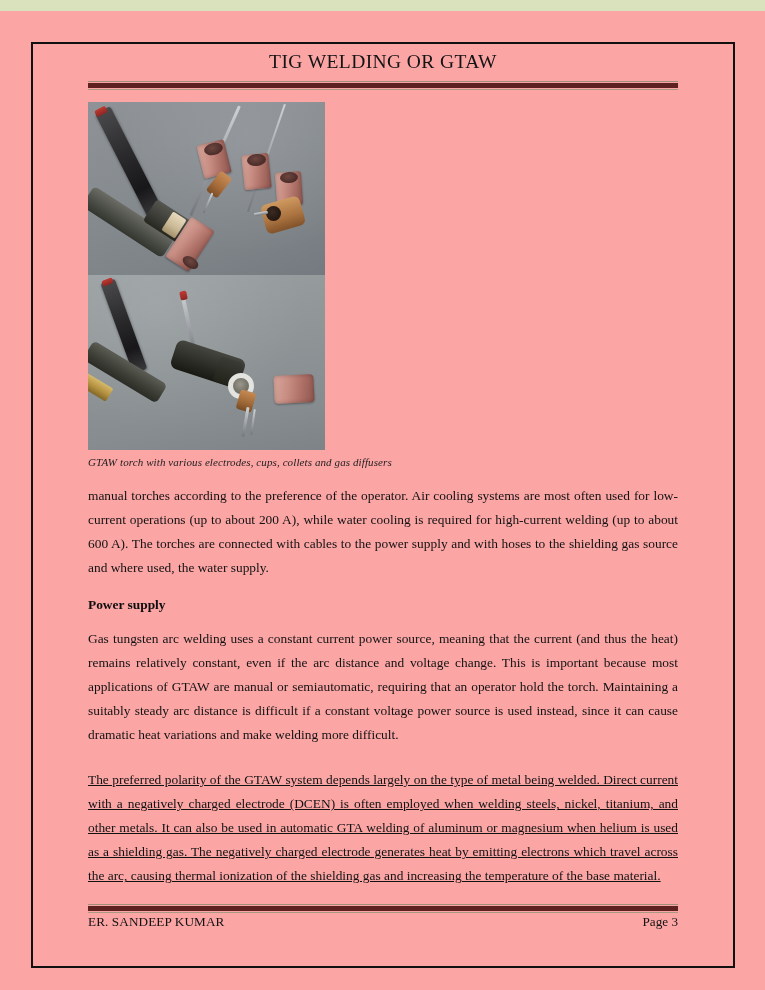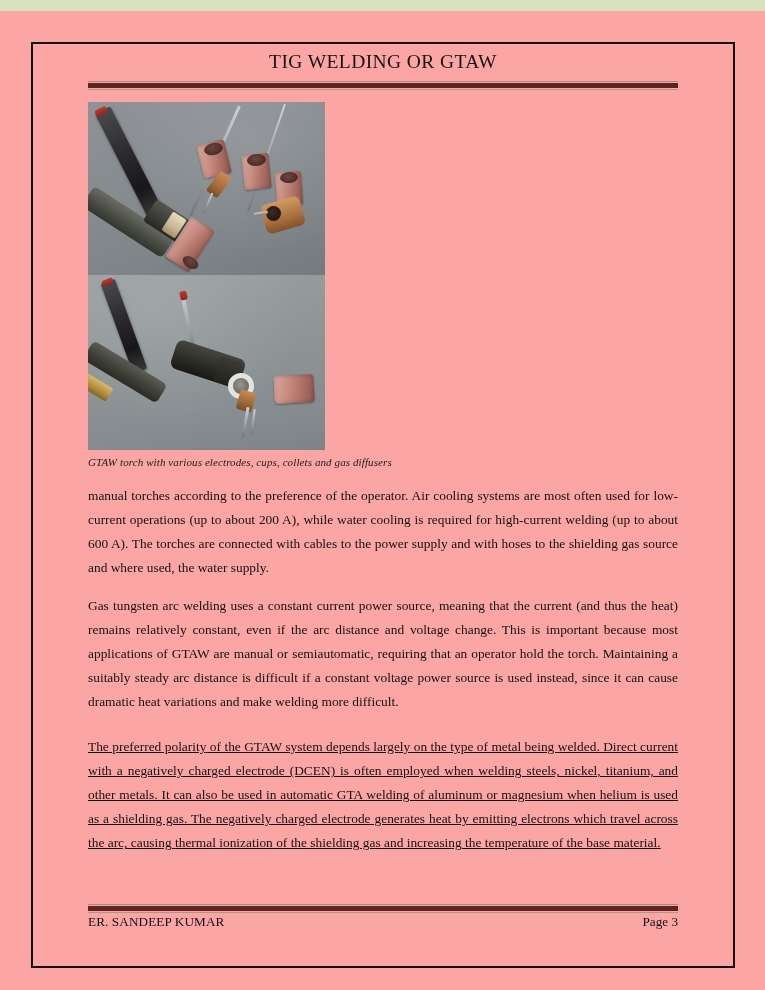--- a/index.html
+++ b/index.html
@@ -258,20 +258,21 @@
 
       </div>
 
       <div class="caption">GTAW torch with various electrodes, cups, collets and gas diffusers</div>
     </div>
 
     <div class="body-text first">
       <p class="para">manual torches according to the preference of the operator. Air cooling systems are most often used for low-current operations (up to about 200 A), while water cooling is required for high-current welding (up to about 600 A). The torches are connected with cables to the power supply and with hoses to the shielding gas source and where used, the water supply.</p>
     </div>
 
+    <div class="section-head">Power supply</div>
 
     <div class="body-text">
       <p class="para">Gas tungsten arc welding uses a constant current power source, meaning that the current (and thus the heat) remains relatively constant, even if the arc distance and voltage change. This is important because most applications of GTAW are manual or semiautomatic, requiring that an operator hold the torch. Maintaining a suitably steady arc distance is difficult if a constant voltage power source is used instead, since it can cause dramatic heat variations and make welding more difficult.</p>
       <p class="para">The preferred polarity of the GTAW system depends largely on the type of metal being welded. Direct current with a negatively charged electrode (DCEN) is often employed when welding steels, nickel, titanium, and other metals. It can also be used in automatic GTA welding of aluminum or magnesium when helium is used as a shielding gas. The negatively charged electrode generates heat by emitting electrons which travel across the arc, causing thermal ionization of the shielding gas and increasing the temperature of the base material.</p>
     </div>
 
 
   </div>
 
   <div class="footer">

